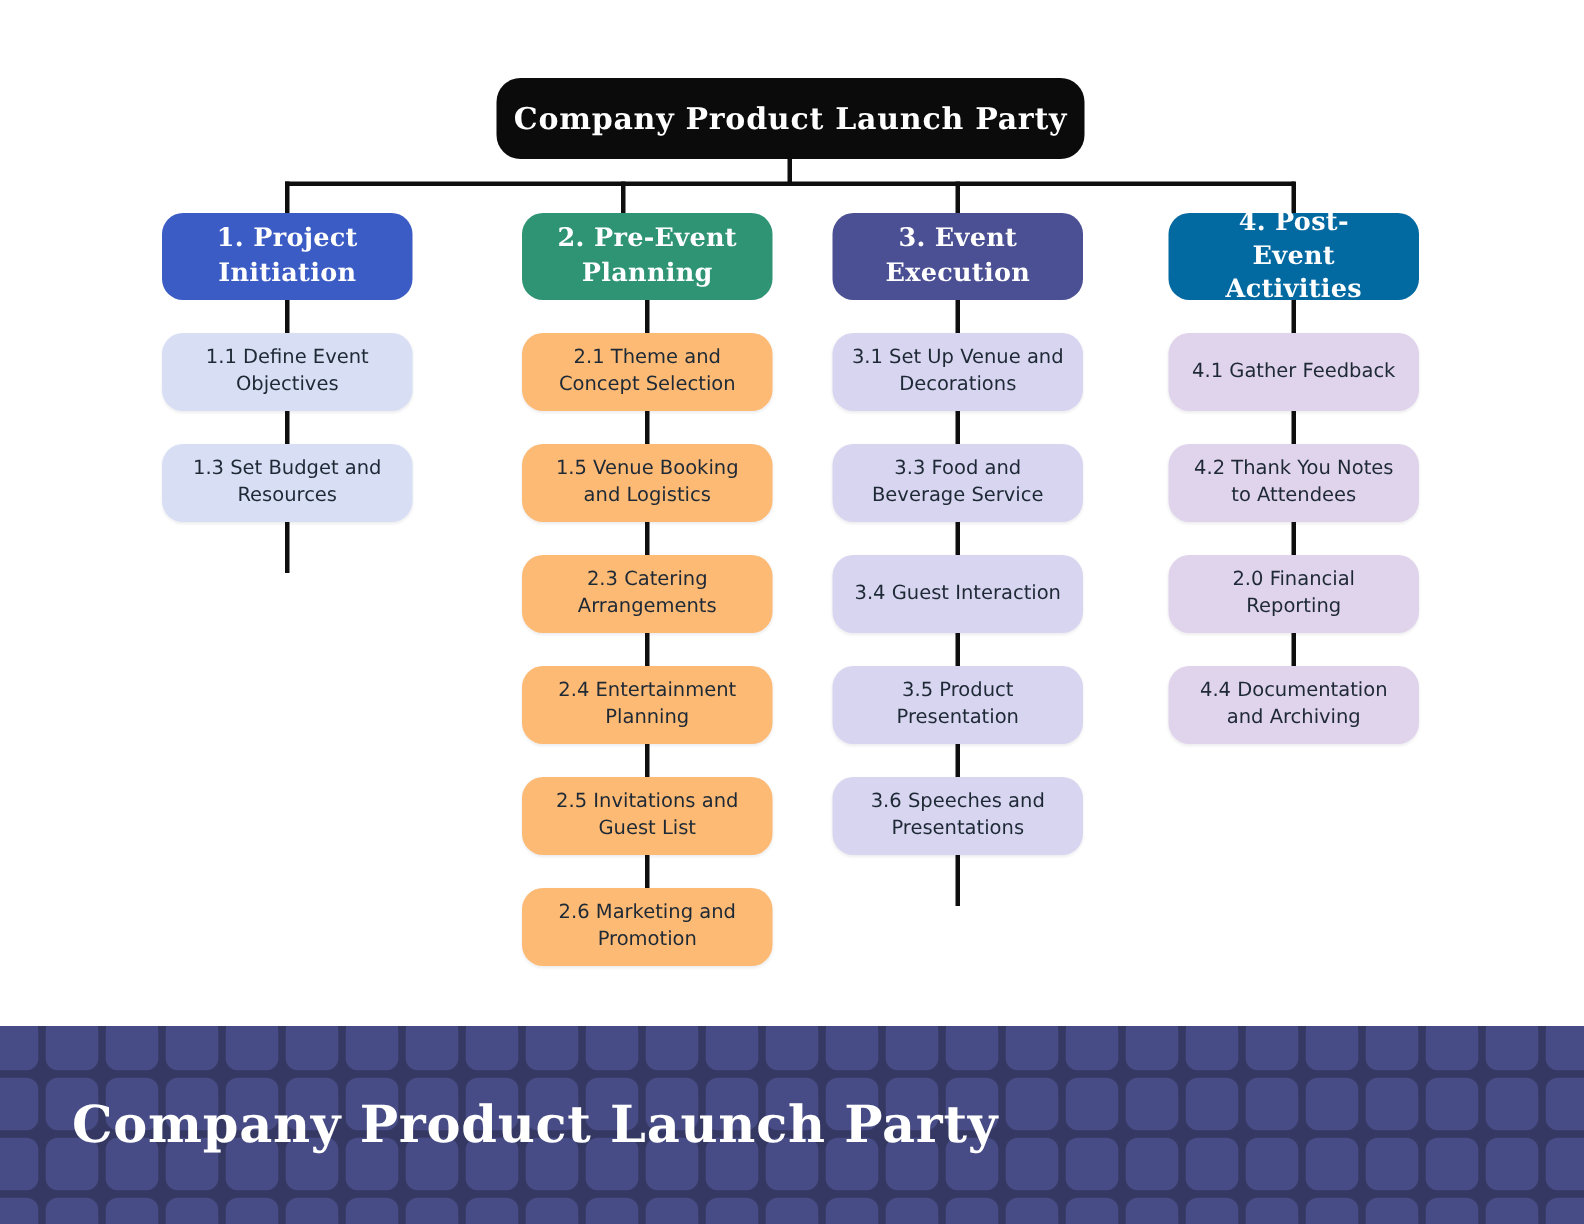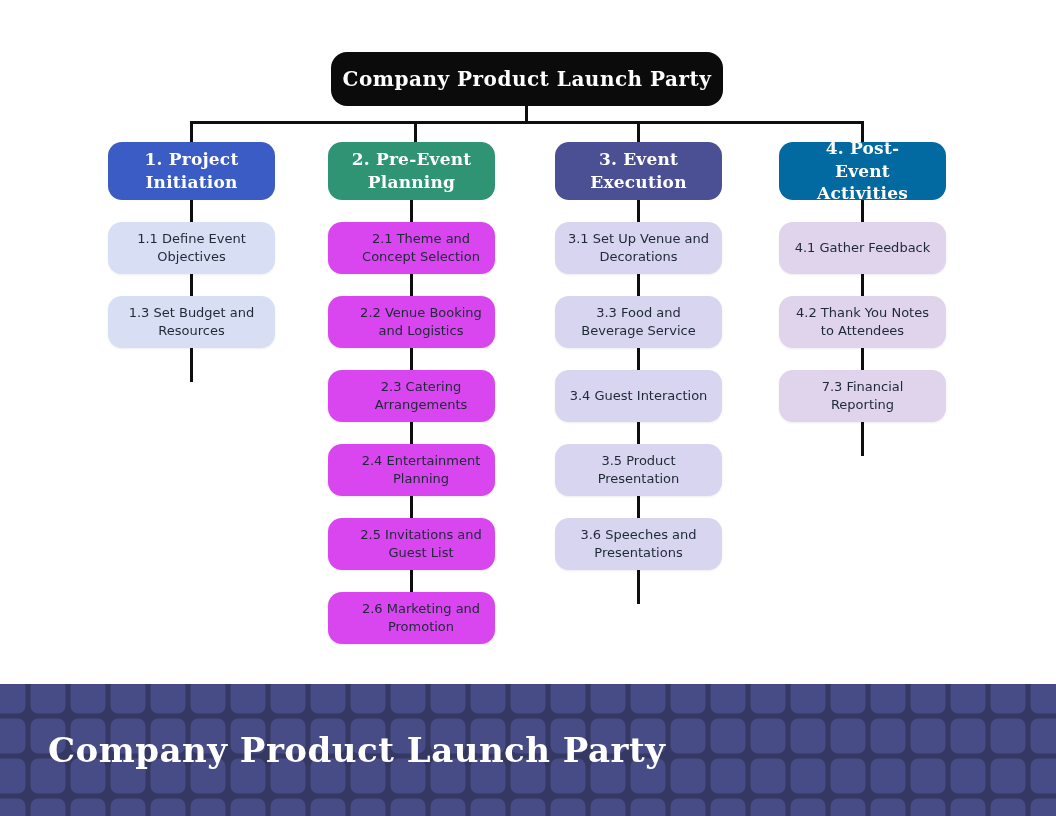--- a/index.html
+++ b/index.html
@@ -35,23 +35,23 @@
     color:#ffffff; font-family:"DejaVu Serif","Liberation Serif",serif;
     font-weight:bold; font-size:17px; line-height:1.35; max-width:125px; letter-spacing:.2px;
   }
   .itm {
     position:relative; z-index:1; height:52px; margin-top:22px; border-radius:14px;
     display:flex; align-items:center; justify-content:center; text-align:center;
     box-shadow:0 1px 2px rgba(20,30,60,.08);
   }
   .itm span { color:#1e2936; font-size:13px; line-height:1.4; max-width:148px; }
 
-  .col0 { left:108px; } .col1 { left:328px; } .col2 { left:555px; } .col3 { left:779px; }
+  .col0 { left:108px; } .col1 { left:348px; } .col2 { left:555px; } .col3 { left:779px; }
   .col0 .hdr { background:#3b5cc4; } .col0 .itm { background:#d8dff5; }
-  .col1 .hdr { background:#2f9474; } .col1 .itm { background:#d946ef;justify-content:flex-end; }
+  .col1 .hdr { background:#2f9474; } .col1 .itm { background:#fdba74; }
   .col2 .hdr { background:#4b4f93;text-align:center; } .col2 .itm { background:#d8d5f0; }
   .col3 .hdr { background:#0369a1; } .col3 .itm { background:#e0d3ec; }
   .col0 .spine { height:210px; } .col1 .spine { height:432px; }
   .col2 .spine { height:432px; } .col3 .spine { height:284px; }
 
   
   .footer {
     position:absolute; left:0; top:684px; width:1056px; height:132px;
     background:#3a3e73; overflow:hidden;
   }
@@ -93,21 +93,21 @@
 
   <div class="col col1">
     <div class="spine"></div>
     <div class="hdr">
         <span>2. Pre-Event Planning</span>
       </div>
     <div class="itm">
         <span>2.1 Theme and Concept Selection</span>
       </div>
     <div class="itm">
-        <span>2.2 Venue Booking and Logistics</span>
+        <span>1.5 Venue Booking and Logistics</span>
       </div>
     <div class="itm">
         <span>2.3 Catering Arrangements</span>
       </div>
     <div class="itm">
         <span>2.4 Entertainment Planning</span>
       </div>
     <div class="itm">
         <span>2.5 Invitations and Guest List</span>
       </div>
@@ -143,21 +143,24 @@
     <div class="hdr">
         <span>4. Post-Event Activities</span>
       </div>
     <div class="itm">
         <span>4.1 Gather Feedback</span>
       </div>
     <div class="itm">
         <span>4.2 Thank You Notes to Attendees</span>
       </div>
     <div class="itm">
-        <span>7.3 Financial Reporting</span>
+        <span>2.0 Financial Reporting</span>
+      </div>
+    <div class="itm">
+        <span>4.4 Documentation and Archiving</span>
       </div>
   </div>
 
   <div class="footer">
     <svg class="pattern" width="1056" height="132">
       <defs>
         <pattern id="tiles" width="40" height="40" patternUnits="userSpaceOnUse" patternTransform="translate(-12,-8)">
           <rect x="2.5" y="2.5" width="35" height="35" rx="8" fill="#474c86"></rect>
         </pattern>
       </defs>

